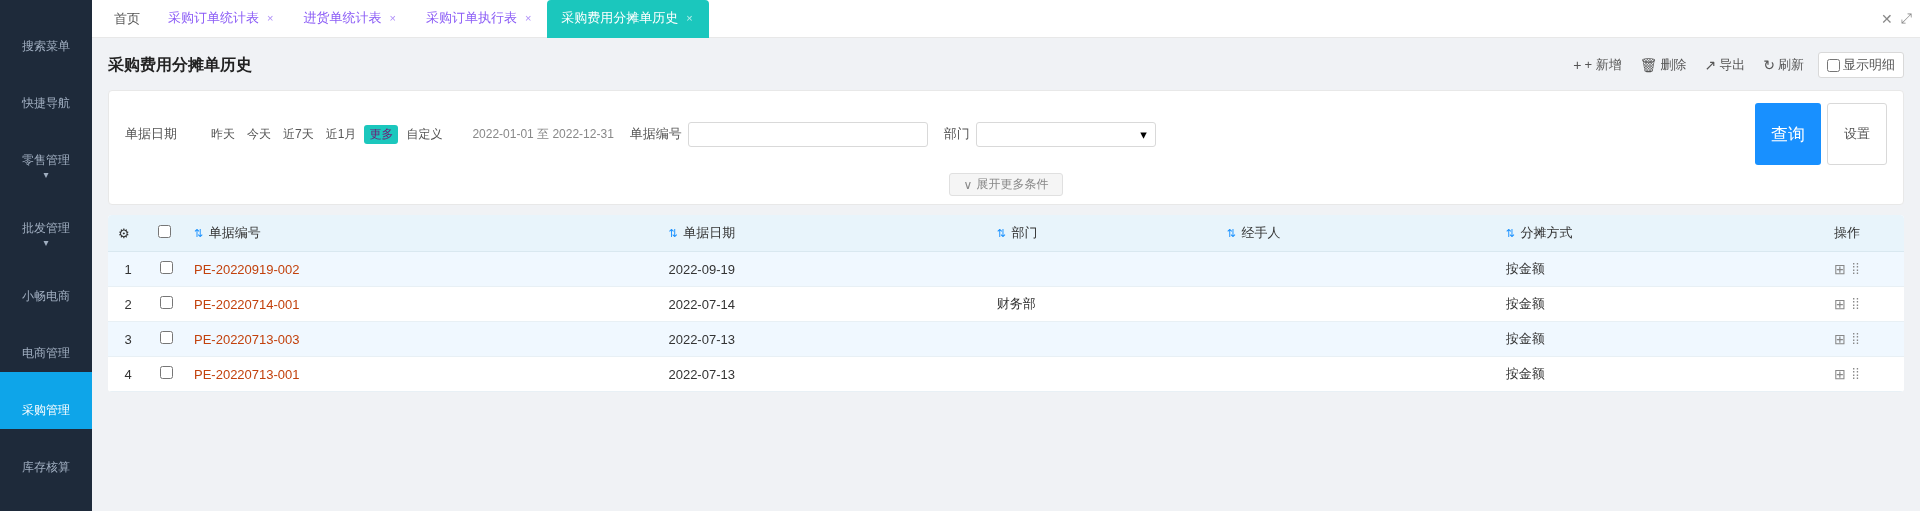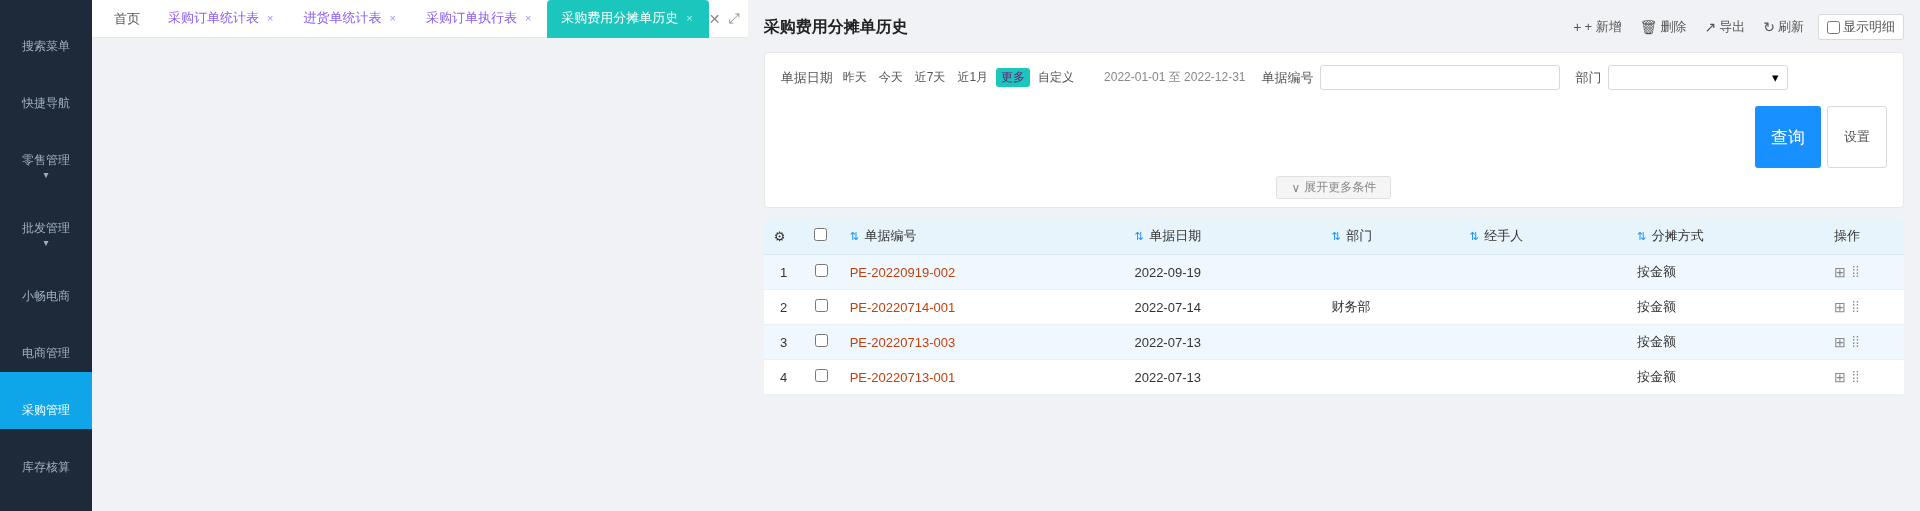--- a/index.html
+++ b/index.html
@@ -26,20 +26,21 @@
       transition: background 0.2s;
     }
     .sidebar-item.active { background: #0ea5e9; color: #fff; }
     .sidebar-item .menu-label { margin-top: 20px; }
     .sidebar-item .arrow { font-size: 10px; }
 
     
     .main-area {
       flex: 1;
       display: flex;
+      flex-direction: column;
       background: #f0f2f5;
       overflow: hidden;
     }
 
     
     .tab-bar {
       display: flex;
       align-items: center;
       background: #fff;
       border-bottom: 1px solid #e8e8e8;
@@ -160,20 +161,21 @@
     }
     .search-label {
       color: #555;
       white-space: nowrap;
       font-size: 13px;
     }
     .date-shortcuts {
       display: flex;
       align-items: center;
       gap: 4px;
+      margin-left: 24px;
     }
     .date-shortcut {
       font-size: 12px;
       color: #555;
       cursor: pointer;
       padding: 1px 4px;
     }
     .date-shortcut.active-tag {
       background: #1bc7bd;
       color: #701a75;

